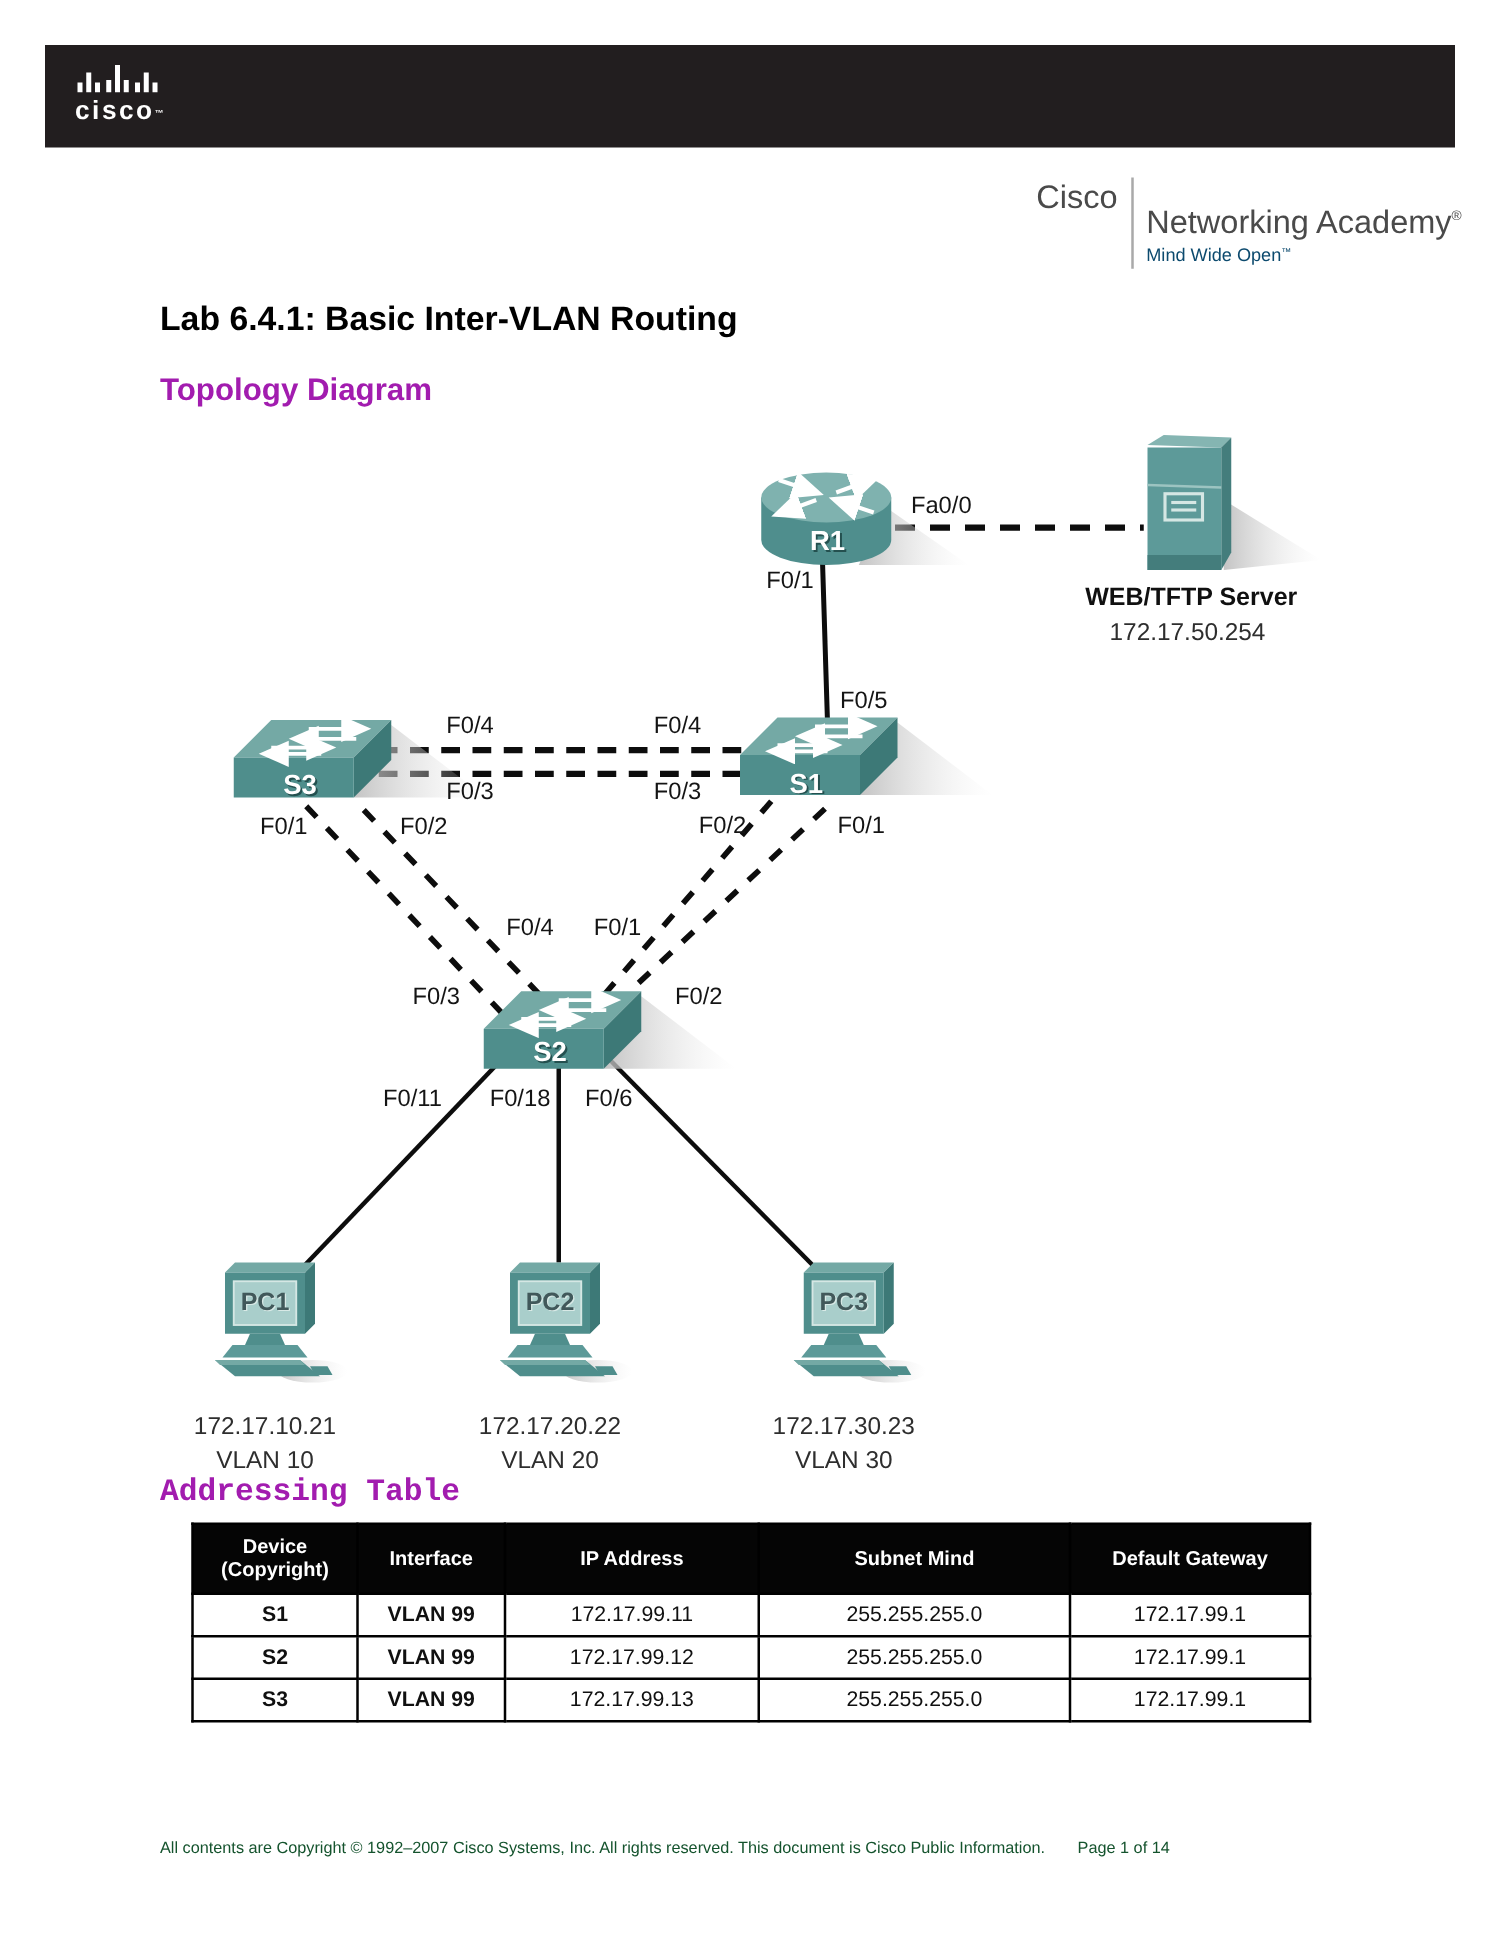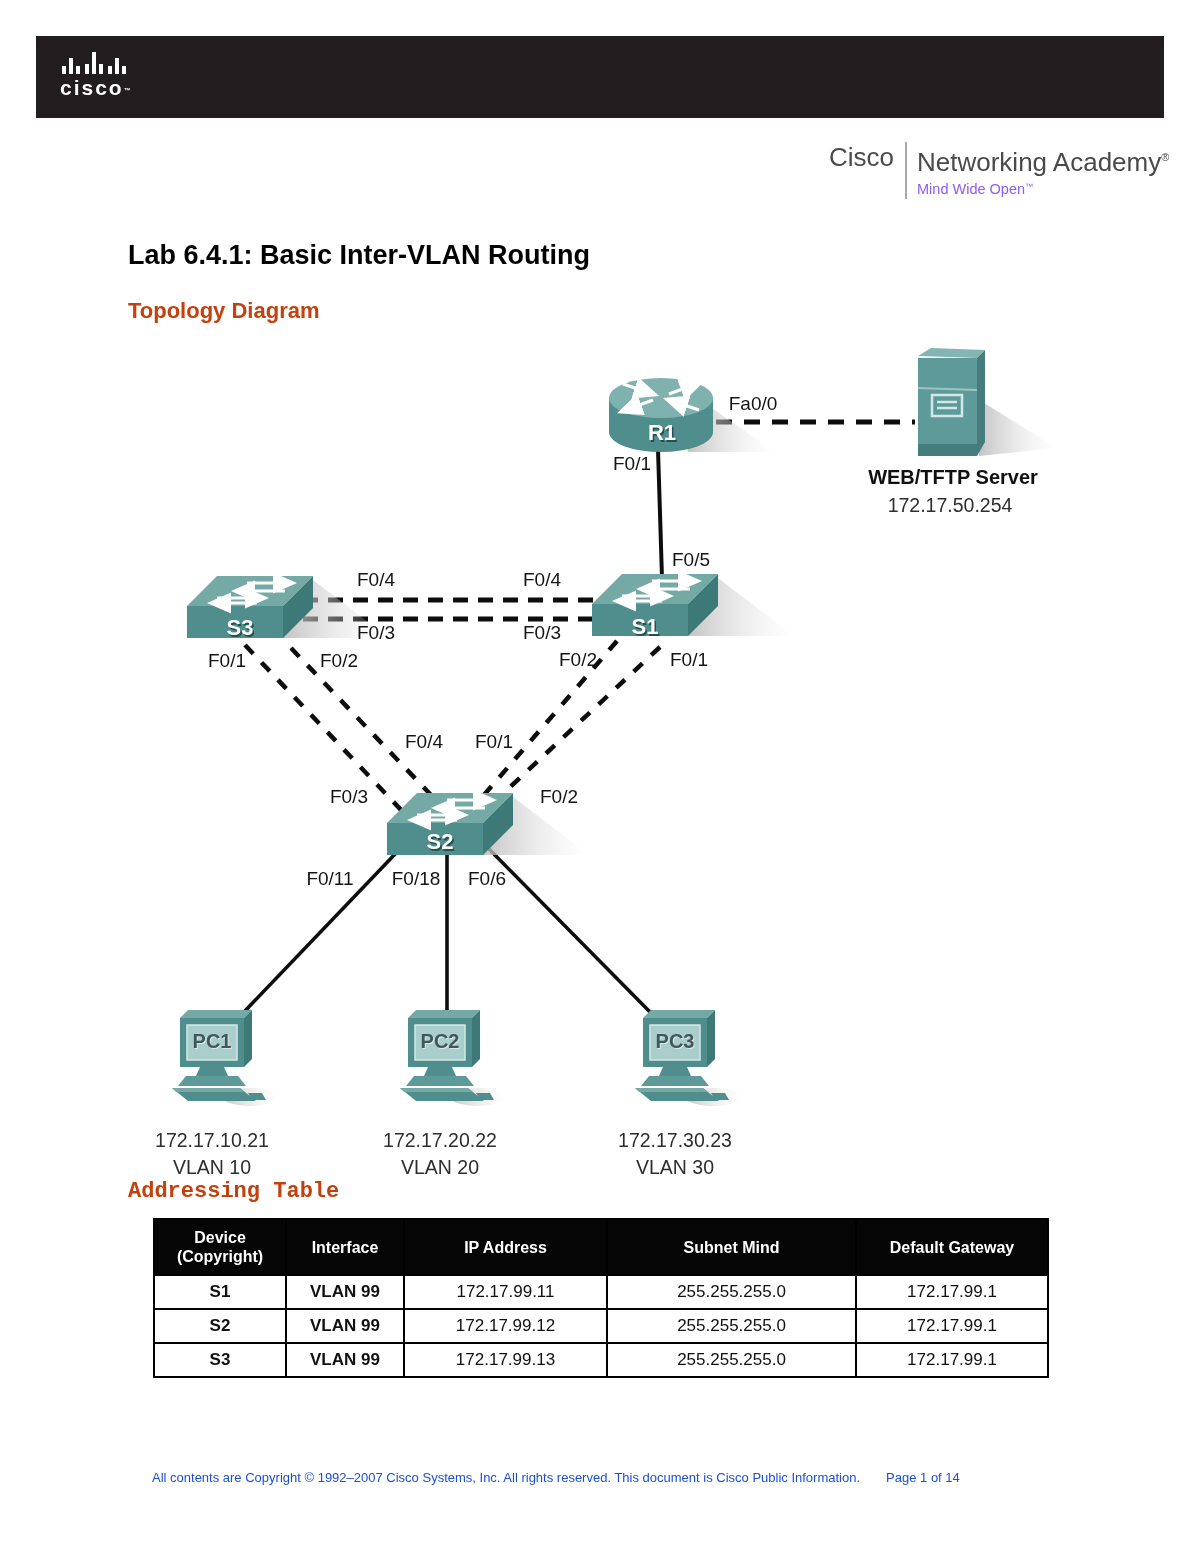--- a/index.html
+++ b/index.html
@@ -9,27 +9,27 @@
   }
   .header-bar{
     position:absolute;left:36px;top:36px;width:1128px;height:82px;background:#221e1f;
   }
   .logo{position:absolute;left:24px;top:12px;width:100px;color:#fff;}
   .logo-word{font-size:21px;font-weight:bold;letter-spacing:2px;line-height:20px;}
   .logo-tm{font-size:7px;vertical-align:2px;}
   .brand{position:absolute;left:829px;top:142px;display:flex;align-items:stretch;}
   .brand-cisco{font-size:26px;color:#4a4a4a;line-height:30px;padding-right:11px;}
   .brand-divider{width:2px;background:#a9a9a9;}
-  .brand-right{padding-left:10px;display:flex;flex-direction:column;}
+  .brand-right{padding-left:10px;display:flex;flex-direction:column;margin-top:16px;}
   .brand-academy{font-size:26px;color:#4a4a4a;line-height:30px;}
   .brand-reg{font-size:11px;vertical-align:10px;}
-  .brand-tagline{font-size:14.5px;color:#8b5cf6;line-height:20px;}
+  .brand-tagline{font-size:14.5px;color:#0c4a6e;line-height:20px;}
   .brand-tm{font-size:8px;vertical-align:5px;}
   .title-main{position:absolute;left:128px;top:227px;font-size:27px;font-weight:bold;color:#000;margin-top:13px;}
-  .section-h{position:absolute;left:128px;font-size:22px;font-weight:bold;color:#c2410c;}
+  .section-h{position:absolute;left:128px;font-size:25px;font-weight:bold;color:#a21caf;}
   .h-topology{top:298px;}
   .h-addressing{top:1179px;font-family:Liberation Mono, monospace;}
   .topo-svg{position:absolute;left:0;top:0;width:1200px;height:1553px;}
   .portlabel{font-size:19px;fill:#141414;}
   .devlabel{font-size:22px;font-weight:bold;fill:#ffffff;}
   .devlabel-sh{font-size:22px;font-weight:bold;fill:#24504f;}
   .pclabel{font-size:20px;font-weight:bold;fill:#41585a;}
   .pclabel-sh{font-size:20px;font-weight:bold;fill:#d8e9e6;}
   .servertitle{font-size:20px;font-weight:bold;fill:#101010;}
   .iptext{font-size:19.5px;fill:#2e2e2e;}
@@ -40,22 +40,22 @@
   .addr-table th{
     background:#050505;color:#fff;font-size:16px;font-weight:bold;
     border:2px solid #000;height:54px;padding:0;text-align:center;line-height:19px;
   }
   .addr-table td{
     border:2px solid #000;height:32px;padding:0;text-align:center;
     font-size:17px;color:#101010;background:#fff;
   }
   .addr-table td.b{font-weight:bold;}
   .footer{
-    position:absolute;left:152px;top:1470px;width:920px;
-    font-size:13px;color:#1d4ed8;display:flex;gap:26px;white-space:nowrap;
+    position:absolute;left:128px;top:1470px;width:920px;
+    font-size:13px;color:#14532d;display:flex;gap:26px;white-space:nowrap;
   }
 </style>
 </head>
 <body>
 
 <div class="page">
 
   <div class="header-bar">
     <div class="logo">
       <svg width="86" height="26" viewBox="0 0 86 26">

